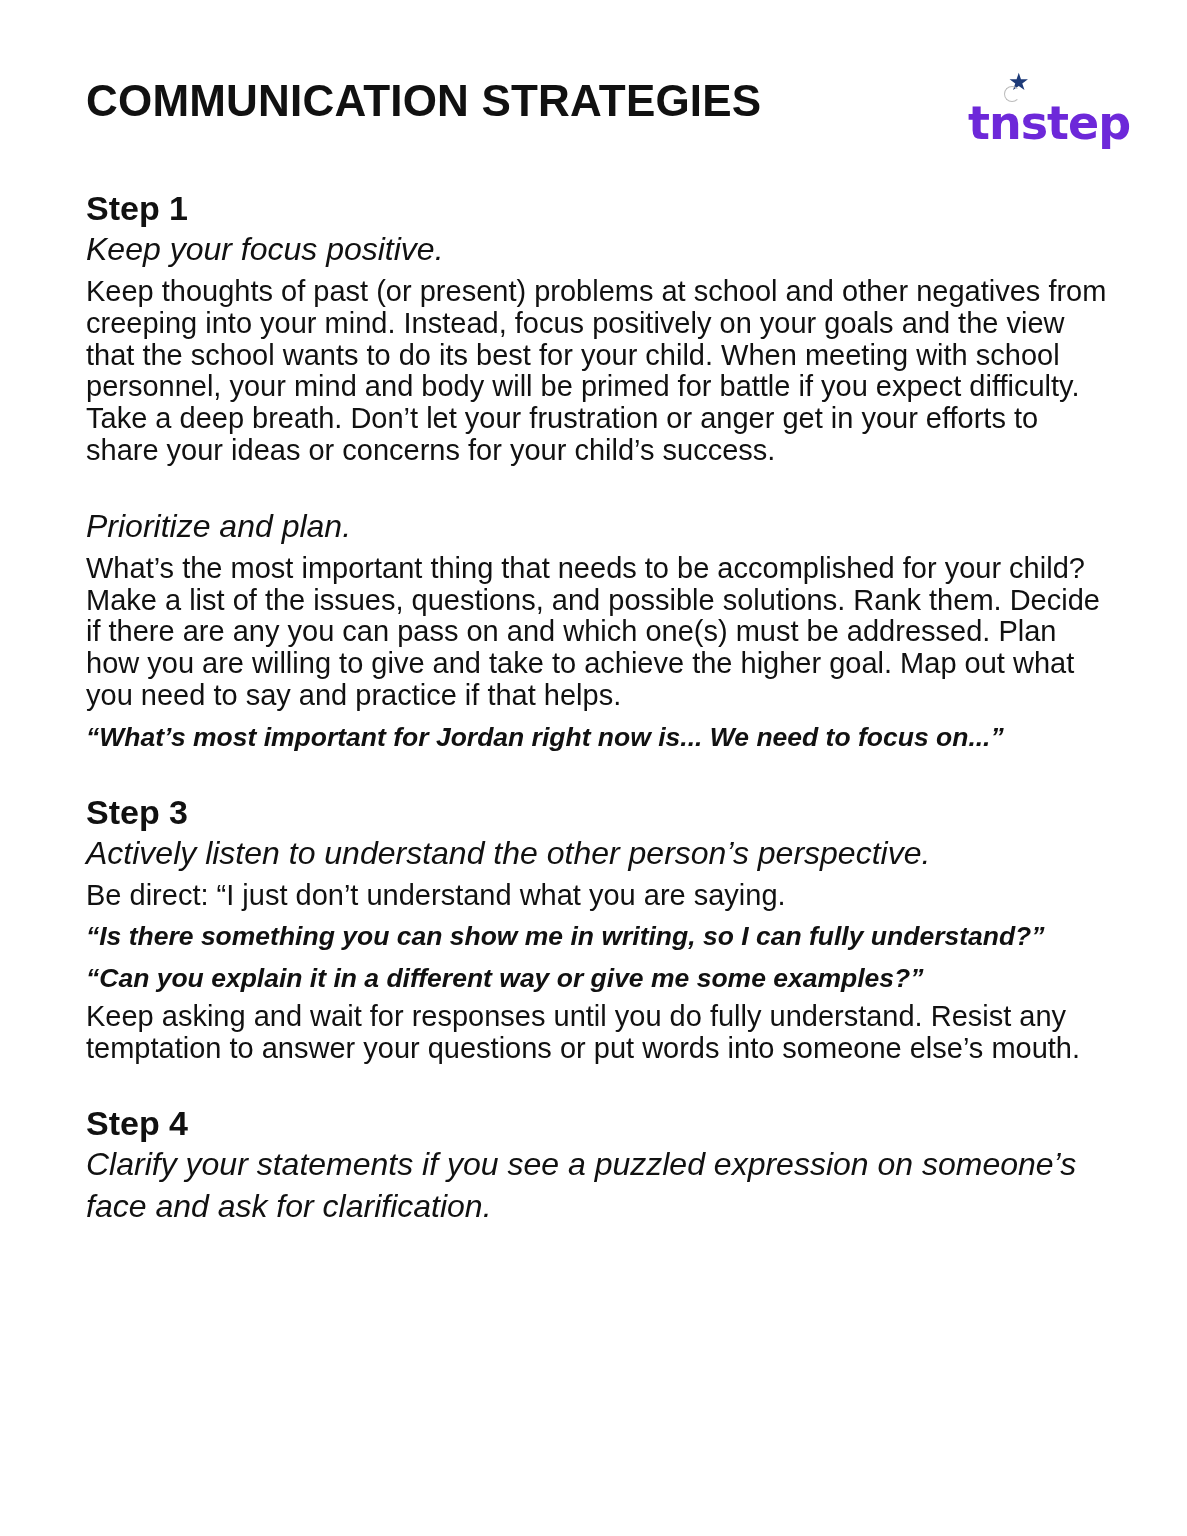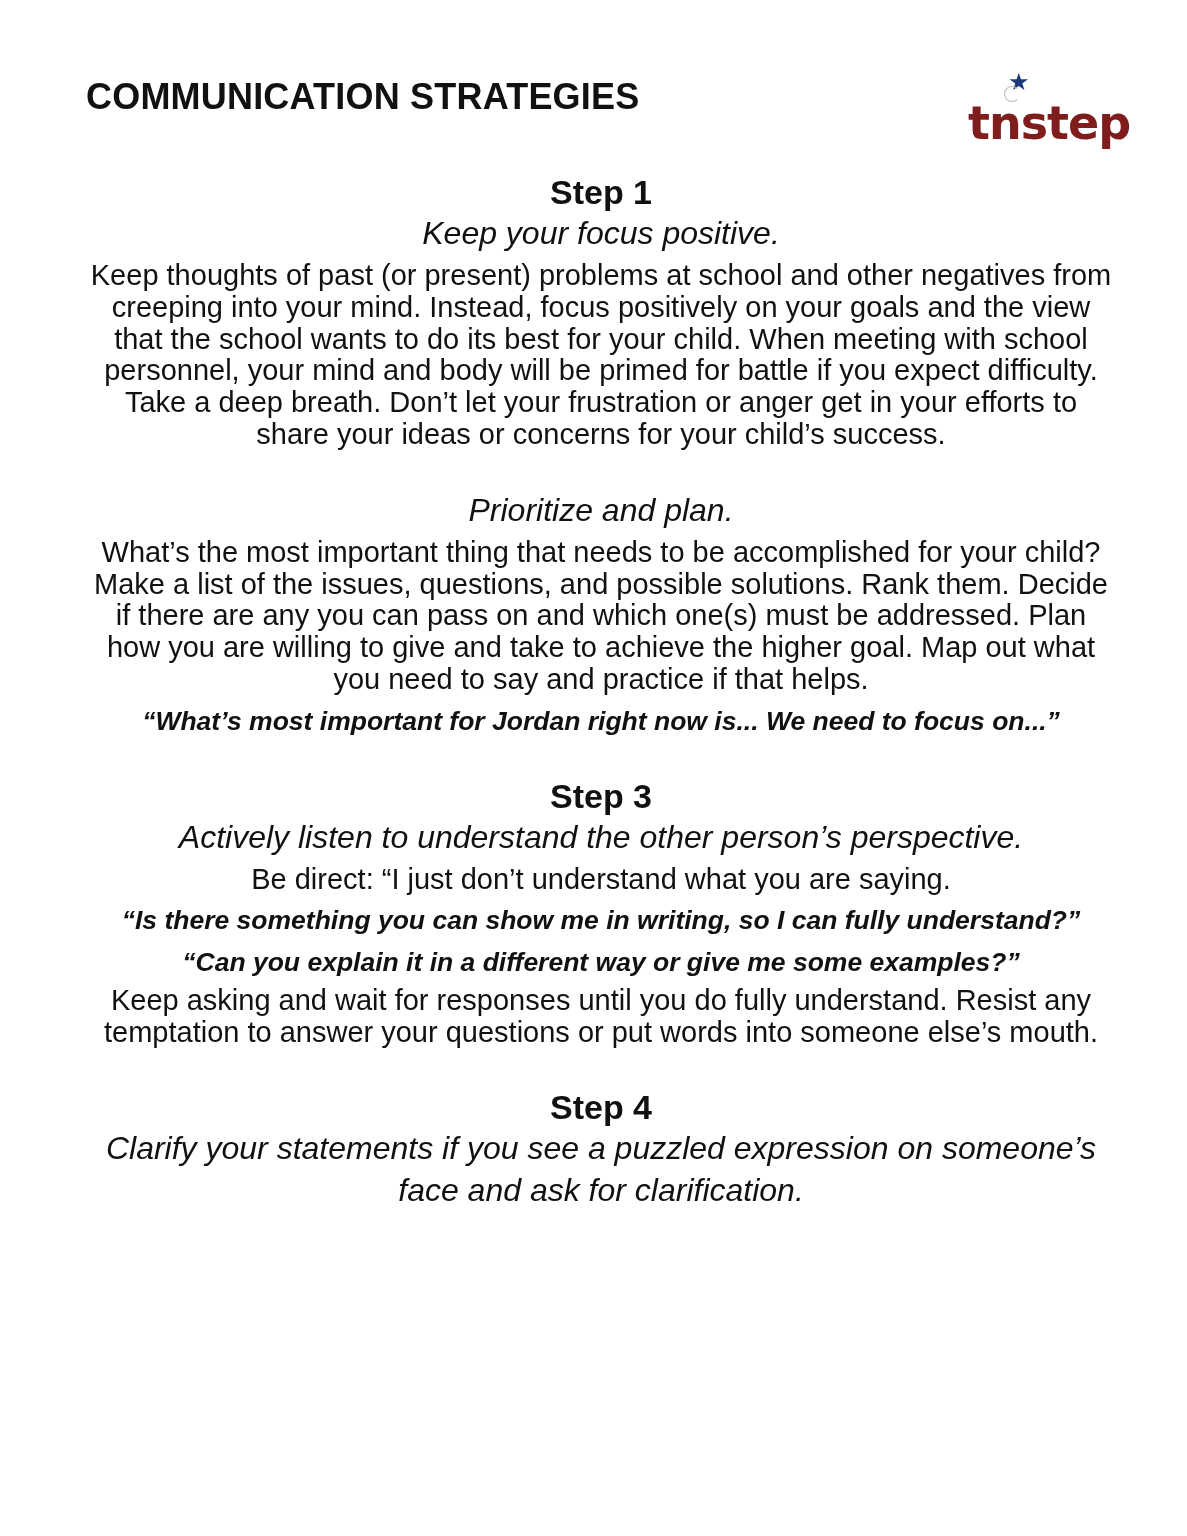--- a/index.html
+++ b/index.html
@@ -1,23 +1,23 @@
 <!DOCTYPE html>
 <html><head>
 <meta charset="utf-8">
 <style>
   html, body { margin:0; padding:0; background:#fff; }
   body { width:1187px; height:1536px; position:relative; overflow:hidden;
          font-family:"Liberation Sans", sans-serif; color:#111; }
-  .title { position:absolute; left:86px; top:76px; font-size:36px; font-weight:bold; letter-spacing:0.2px; margin:0; }
+  .title { position:absolute; left:86px; top:76px; font-size:44px; font-weight:bold; letter-spacing:0.2px; margin:0; }
   .logo { position:absolute; left:968px; top:74px; width:145px; height:80px; }
-  .logo-text { position:absolute; left:0; top:22px; font-size:46px; font-weight:bold; color:#7f1d1d; letter-spacing:-1px; font-family:"DejaVu Sans", sans-serif; }
+  .logo-text { position:absolute; left:0; top:22px; font-size:46px; font-weight:bold; color:#6d28d9; letter-spacing:-1px; font-family:"DejaVu Sans", sans-serif; }
   .logo-star { position:absolute; left:40px; top:-6px; font-size:24px; color:#1d3a78; }
   .logo-swirl { position:absolute; left:36px; top:12px; width:14px; height:14px; border:1.5px solid #bbb; border-radius:50%; border-right-color:transparent; }
-  .content { position:absolute; left:86px; top:172px; width:1030px;text-align:center; }
+  .content { position:absolute; left:86px; top:188px; width:1030px; }
   .step-h { font-size:34px; font-weight:bold; margin:0; line-height:40px; }
   .step-sub { font-size:32px; font-style:italic; margin:0; line-height:42px; }
   .p { font-size:29px; line-height:31.8px; margin:6px 0 0 0; }
   .q { font-size:26.5px; line-height:31.8px; font-weight:bold; font-style:italic; margin:10px 0 0 0; }
   .section { margin-bottom:38px; }
   .it { font-style:italic; }
   .b { font-weight:bold; }
 </style>
 </head>
 <body>

